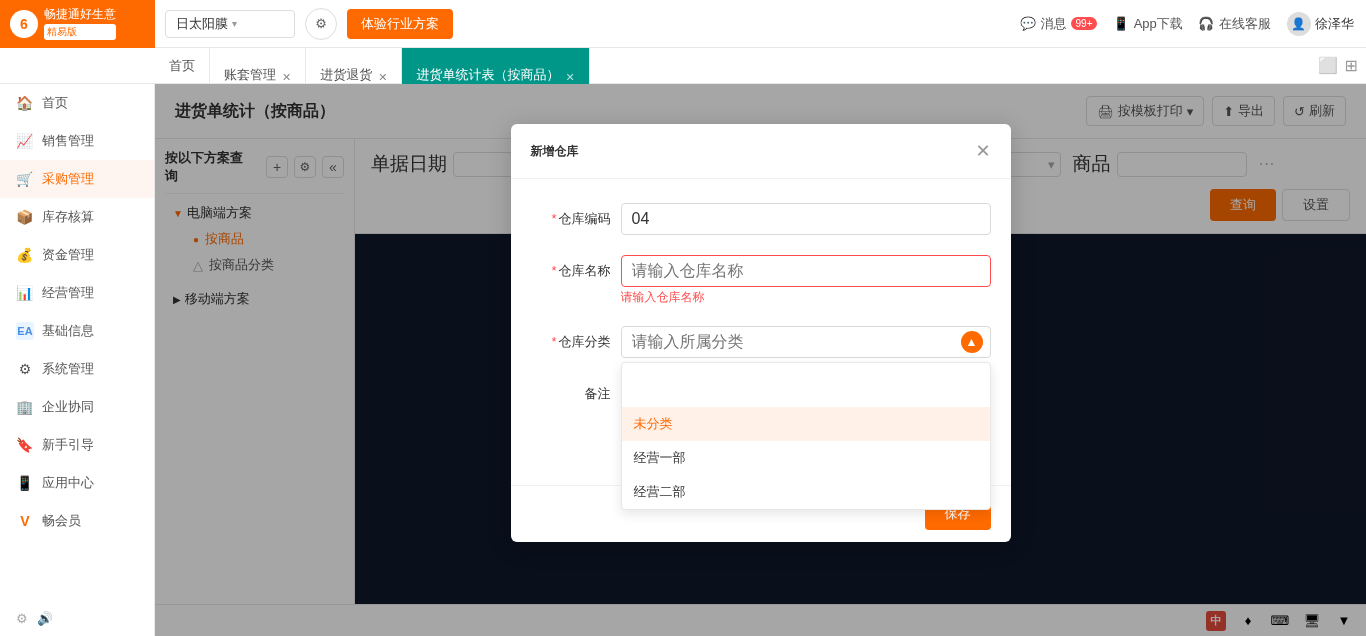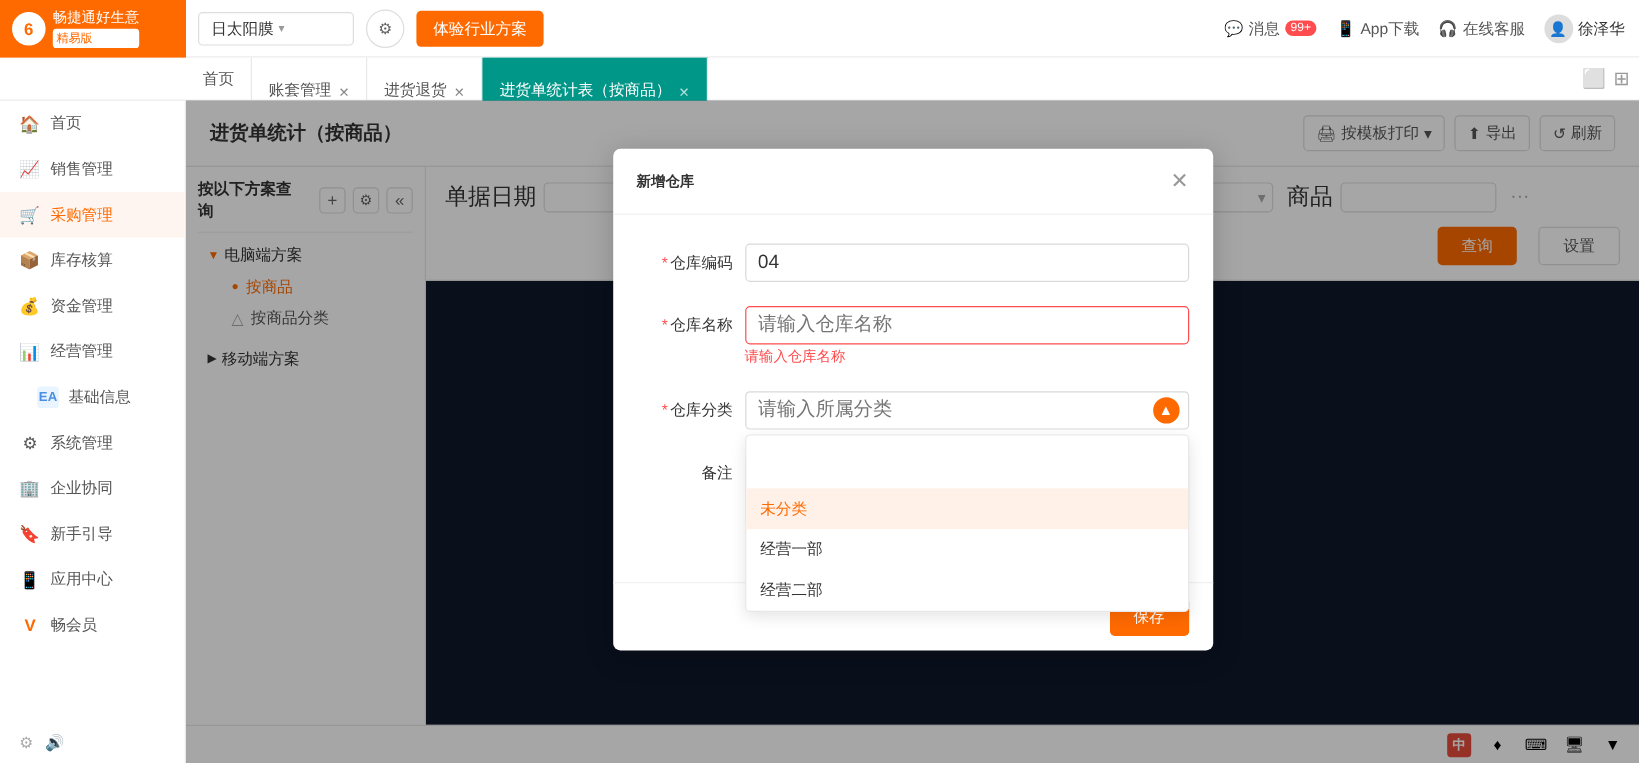--- a/index.html
+++ b/index.html
@@ -290,21 +290,21 @@
     </div>
     <div class="sidebar-item">
       <span class="sidebar-icon">💰</span>
       <span>资金管理</span>
     </div>
     <div class="sidebar-item">
       <span class="sidebar-icon">📊</span>
       <span>经营管理</span>
     </div>
     <div class="sidebar-item">
-      <span class="sidebar-icon" style="font-size:11px;font-weight:bold;background:#e8f4ff;color:#4a90e2;border-radius:3px;padding:1px 3px;margin-left:15px;">EA</span>
+      <span class="sidebar-icon" style="font-size:11px;font-weight:bold;background:#e8f4ff;color:#4a90e2;border-radius:3px;padding:1px 3px;">EA</span>
       <span>基础信息</span>
     </div>
     <div class="sidebar-item">
       <span class="sidebar-icon">⚙</span>
       <span>系统管理</span>
     </div>
     <div class="sidebar-item">
       <span class="sidebar-icon">🏢</span>
       <span>企业协同</span>
     </div>
@@ -413,21 +413,21 @@
                 <span style="position:absolute;right:6px;color:#aaa;pointer-events:none;">▾</span>
               </div>
             </div>
 
             <div class="rt-item">
               <span class="rt-label">商品</span>
               <input class="rt-input" type="text" style="">
               <span class="dots-btn">···</span>
             </div>
 
-            <div style="margin-left:auto;display:flex;gap:18px;">
+            <div style="margin-left:auto;display:flex;gap:6px;">
               <button class="query-btn">查询</button>
               <button class="set-btn">设置</button>
             </div>
           </div>
         </div>
 
         <div class="content-body">
           <div class="empty-hint">
             <span style="color:#ff6a00;">←</span>
             <span>选择左侧方案</span>

